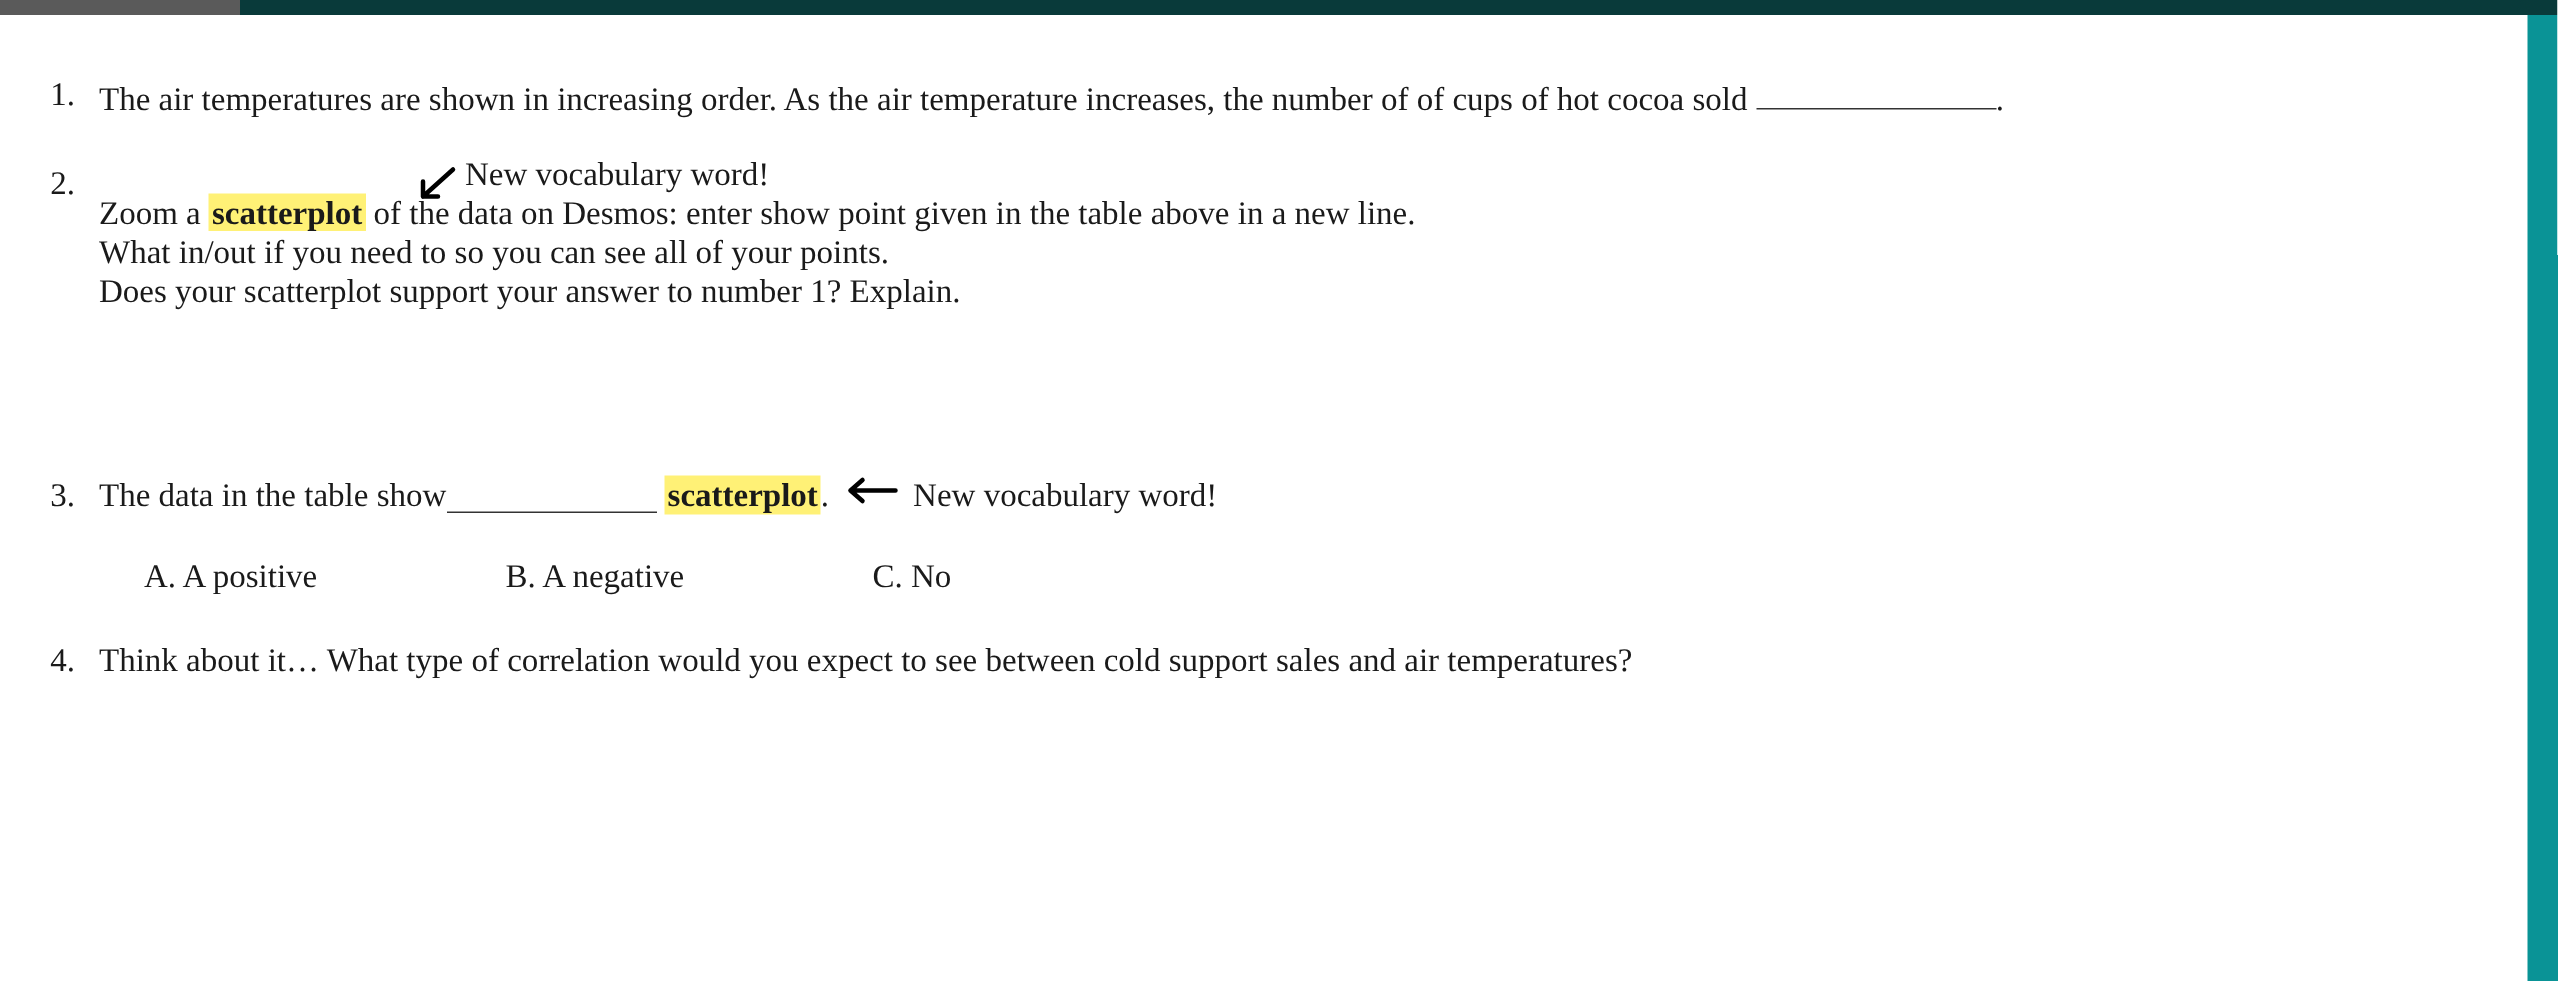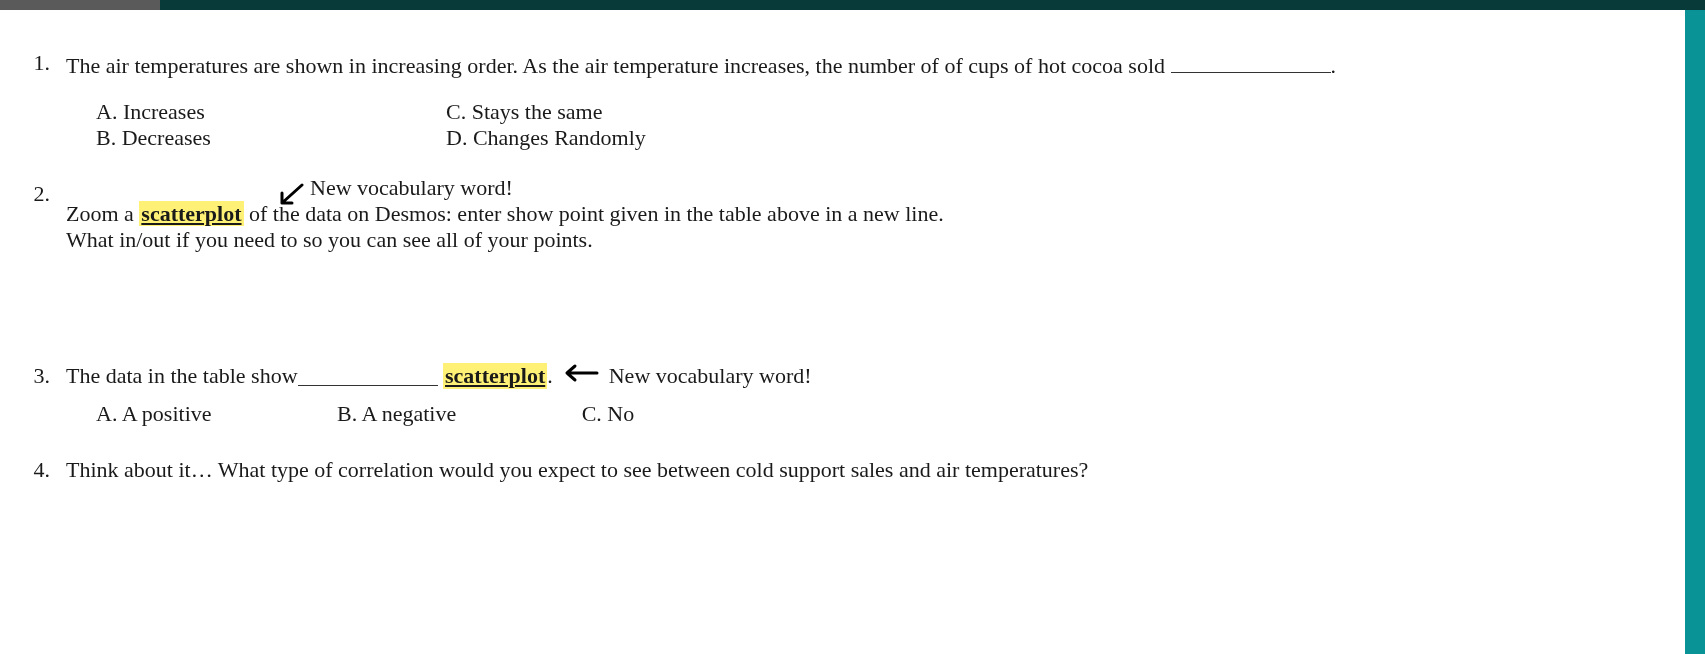--- a/index.html
+++ b/index.html
@@ -9,69 +9,60 @@
 .page{border-right:20px solid #0a9396;min-height:644px;padding:0 0 20px 0}
 ol.qlist{list-style:none;margin:0;padding:40px 40px 0 10px}
 ol.qlist>li{display:flex;align-items:flex-start;margin-bottom:30px}
 ol.qlist>li>.num{width:40px;text-align:right;padding-right:16px;flex:0 0 40px}
 ol.qlist>li>.body{flex:1}
 .blank{display:inline-block;border-bottom:1px solid #333;min-width:160px;height:1em;vertical-align:baseline}
 .blank.short{min-width:140px}
 .opts{margin:20px 0 0 30px}
 .opts .row{display:flex}
 .opts .cell{min-width:350px}
-.opts-inline{margin:12px 0 0 30px}
+.opts-inline{margin:28px 0 0 30px}
 .opts-inline span{display:inline-block;margin-right:120px}
-.hl{background:#fff176;font-weight:bold;text-decoration:underline;padding:0 2px}
+.hl{background:#fff176;font-weight:bold;padding:0 2px}
 .vocab-callout{position:relative;margin-left:210px;height:20px}
 .vocab-callout .label{position:absolute;top:-6px;left:34px;white-space:nowrap}
 .arrow-dl{position:absolute;left:0;top:2px}
 .arrow-left{display:inline-block;vertical-align:middle;margin:0 10px}
-.q3line{display:flex;flex-wrap:wrap;gap:0}
+.q3line{display:flex;align-items:center;flex-wrap:wrap;gap:0}
 </style>
 </head>
 <body>
 
 <div class="topbar">
   <div class="seg s1"></div>
 </div>
 
 <div class="page">
 <ol class="qlist">
 
   <li>
     <div class="num">1.</div>
     <div class="body">
       <span>The air temperatures are shown in increasing order. As the air temperature increases, the number of of cups of hot cocoa sold </span><span class="blank"></span><span>.</span>
-      <div class="opts">
-        <div class="row">
-          <div class="cell">A. Increases</div>
-          <div class="cell">C. Stays the same</div>
-        </div>
-        <div class="row">
-          <div class="cell">B. Decreases</div>
-          <div class="cell">D. Changes Randomly</div>
-        </div>
-      </div>
     </div>
   </li>
 
   <li>
     <div class="num">2.</div>
     <div class="body">
       <div class="vocab-callout">
         <svg class="arrow-dl" width="30" height="26" viewBox="0 0 30 26">
               <path d="M26 2 L6 20 M6 20 L6 10 M6 20 L16 20" stroke="#000" stroke-width="3" fill="none" stroke-linecap="round" stroke-linejoin="round"></path>
             </svg>
         <span class="label">New vocabulary word!</span>
       </div>
       <div>
         <span>Zoom a </span><span class="hl">scatterplot</span><span> of the data on Desmos: enter show point given in the table above in a new line.</span>
       </div>
       <div>What in/out if you need to so you can see all of your points.</div>
+      <div>Does your scatterplot support your answer to number 1? Explain.</div>
     </div>
   </li>
 
   <li style="margin-top:110px">
     <div class="num">3.</div>
     <div class="body">
       <div class="q3line">
         <span>The data in the table show </span>
         <span class="blank short"></span>&nbsp;
         <span class="hl">scatterplot</span><span>.</span>

